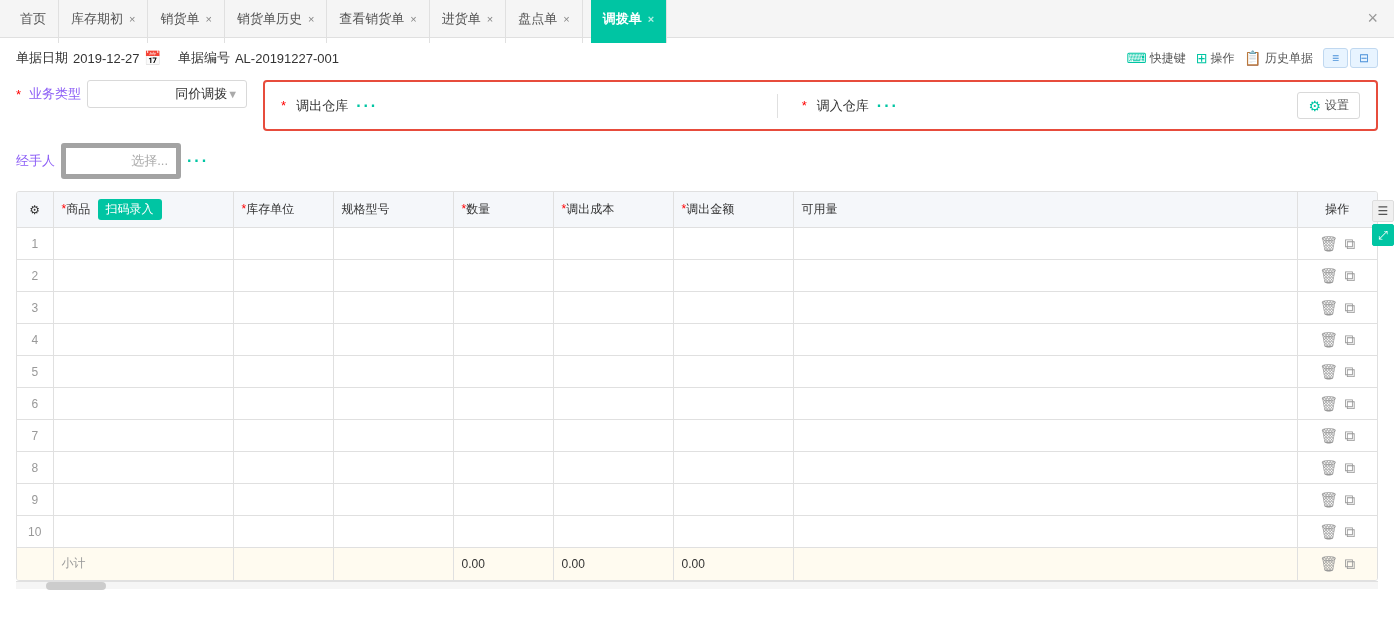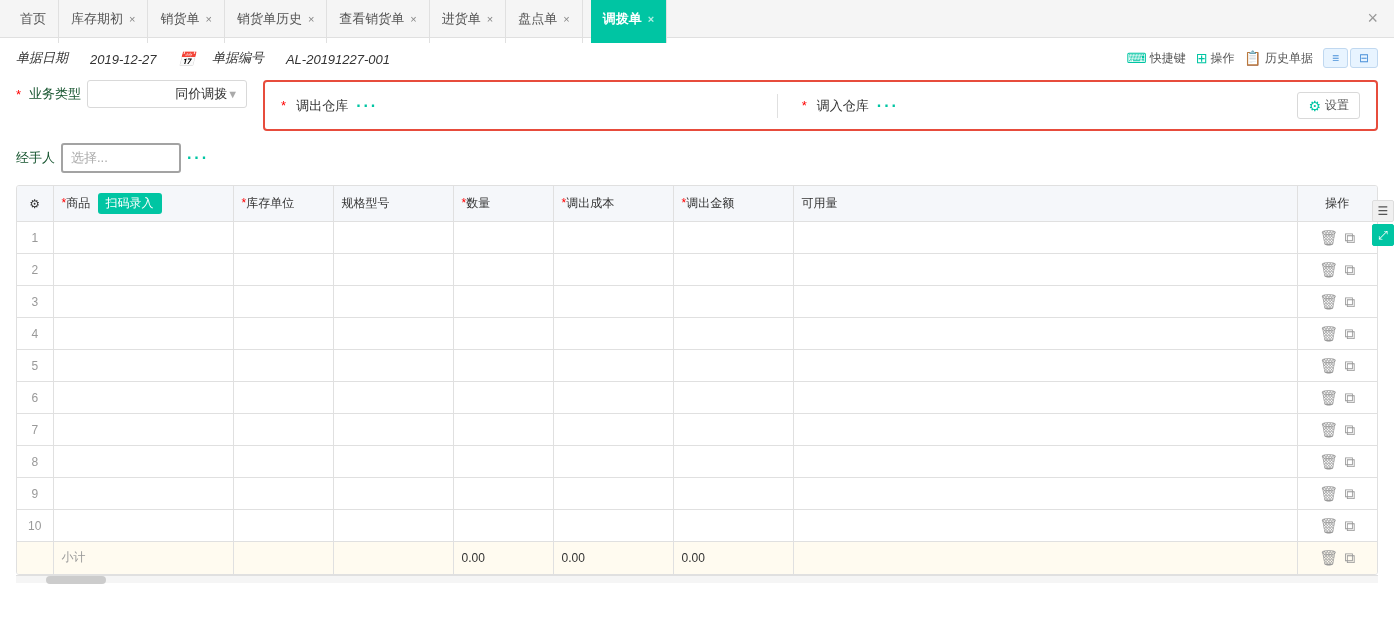--- a/index.html
+++ b/index.html
@@ -56,24 +56,23 @@
 
     
     .header-row {
       display: flex;
       align-items: center;
       margin-bottom: 12px;
       gap: 16px;
     }
     .header-field {
       display: flex;
-      align-items: flex-end;
-      gap: 22px;
+      align-items: center;
+      gap: 5px;
       font-size: 13px;
-      font-style: italic;
     }
     .header-label { color: #333; }
     .header-value { color: #333; font-weight: 500; }
     .calendar-icon { color: #00c5a3; cursor: pointer; font-size: 14px; }
 
     
     .toolbar-right {
       margin-left: auto;
       display: flex;
       align-items: center;
@@ -106,21 +105,21 @@
       margin-bottom: 12px;
       align-items: flex-start;
     }
     .form-field {
       display: flex;
       align-items: center;
       gap: 6px;
       font-size: 13px;
     }
     .required-star { color: #f00; margin-right: 2px; }
-    .field-label { color: #14532d; white-space: nowrap; }
+    .field-label { color: #8b5cf6; white-space: nowrap; }
 
     
     .select-wrapper {
       display: flex;
       align-items: center;
       border: 1px solid #d9d9d9;
       border-radius: 3px;
       padding: 4px 8px;
       min-width: 160px;
       cursor: pointer;
@@ -177,26 +176,27 @@
       gap: 12px;
       margin-bottom: 12px;
     }
     .person-field {
       display: flex;
       align-items: center;
       gap: 6px;
     }
     .person-select {
       color: #aaa;
-      border: 2px solid #a3a3a3;
+      border: 5px solid #a3a3a3;
       border-radius: 3px;
       padding: 4px 8px;
       min-width: 120px;
       cursor: pointer;
       background: #fff;
+      text-align: right;
     }
 
     
     .table-wrapper {
       border: 1px solid #e0e0e0;
       border-radius: 3px;
       overflow: hidden;
     }
     table {
       width: 100%;

